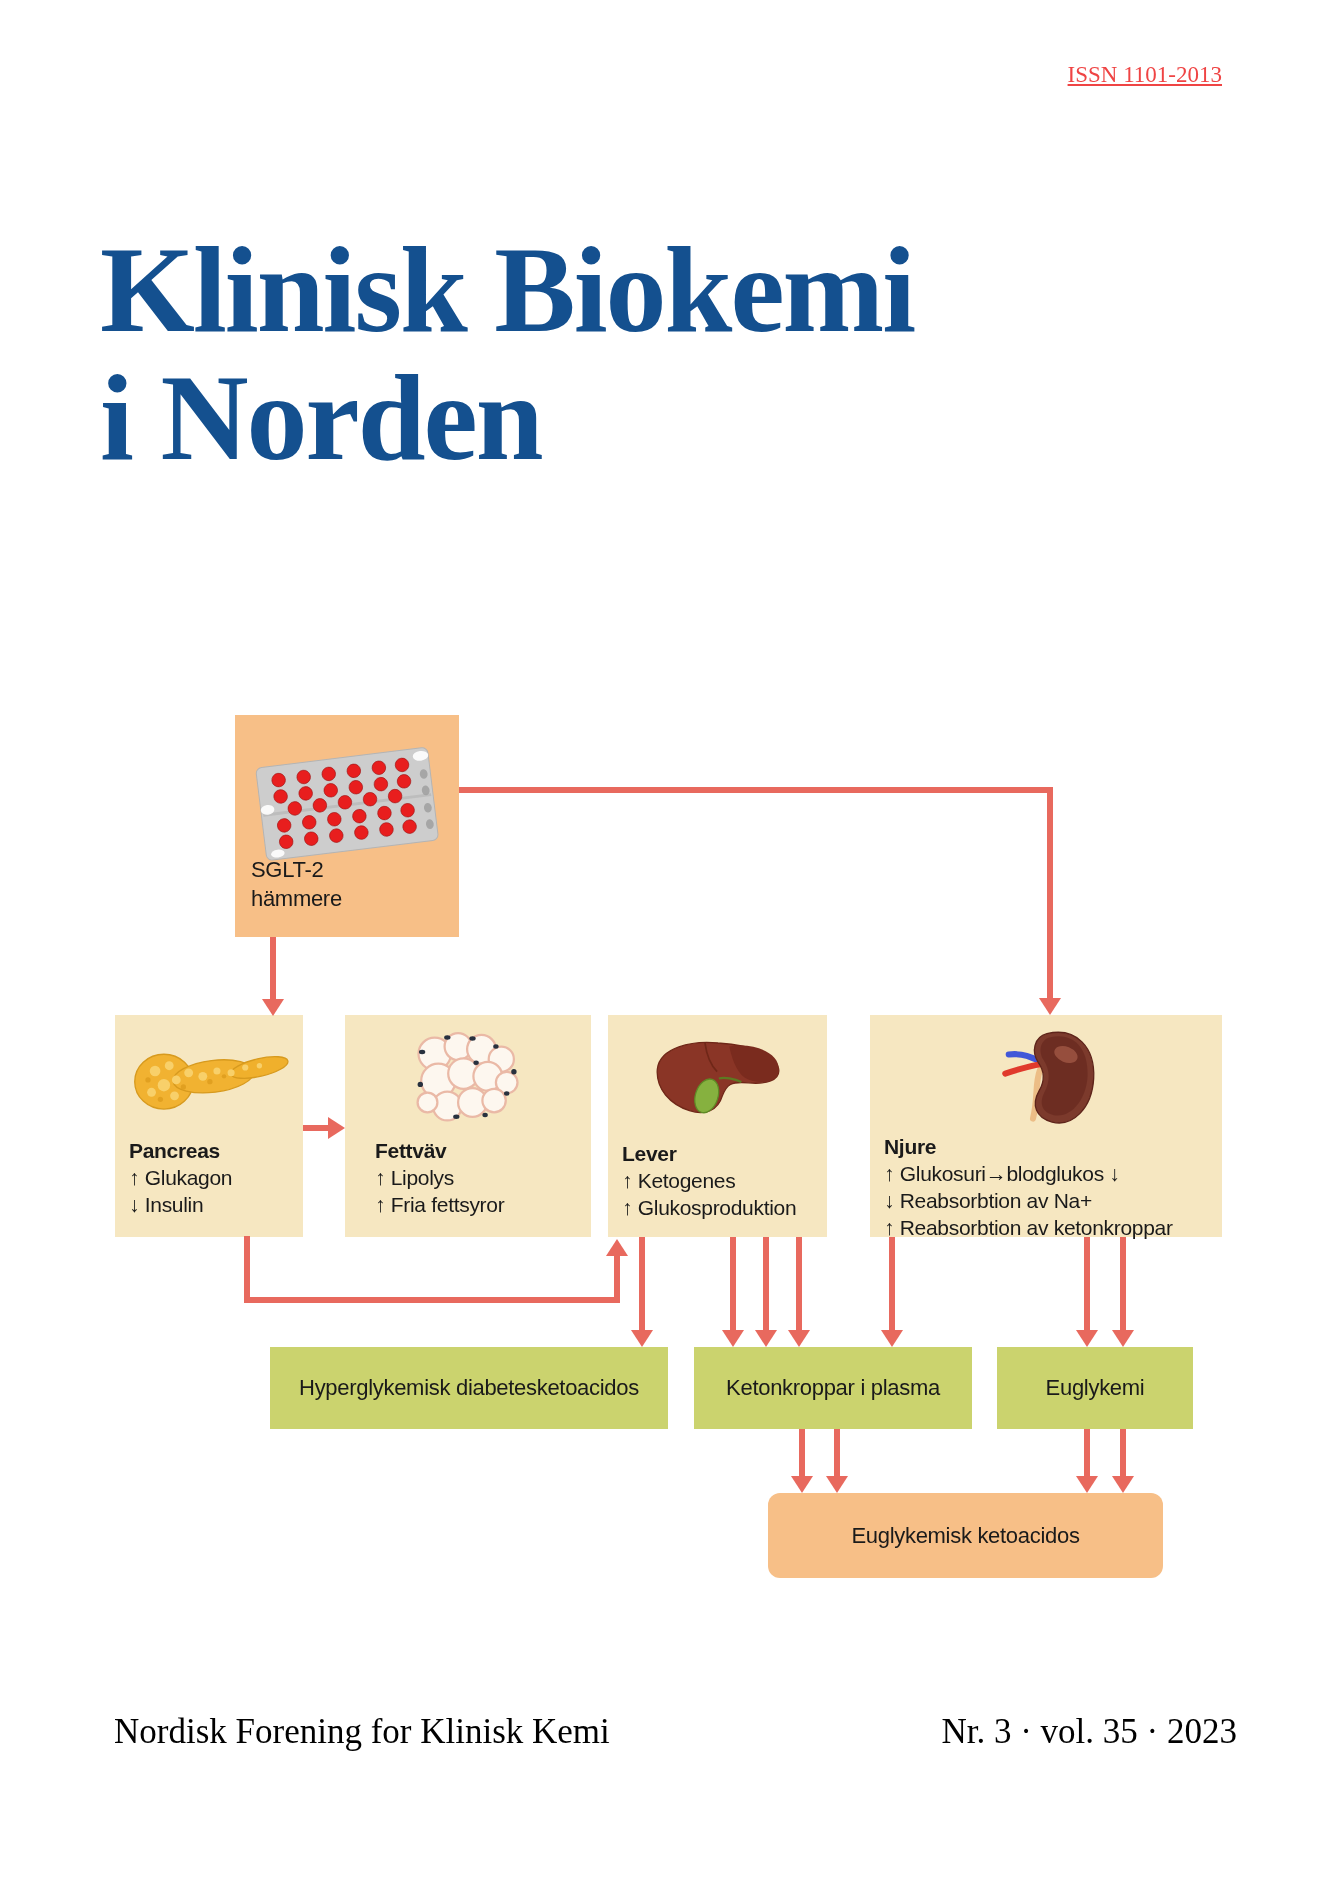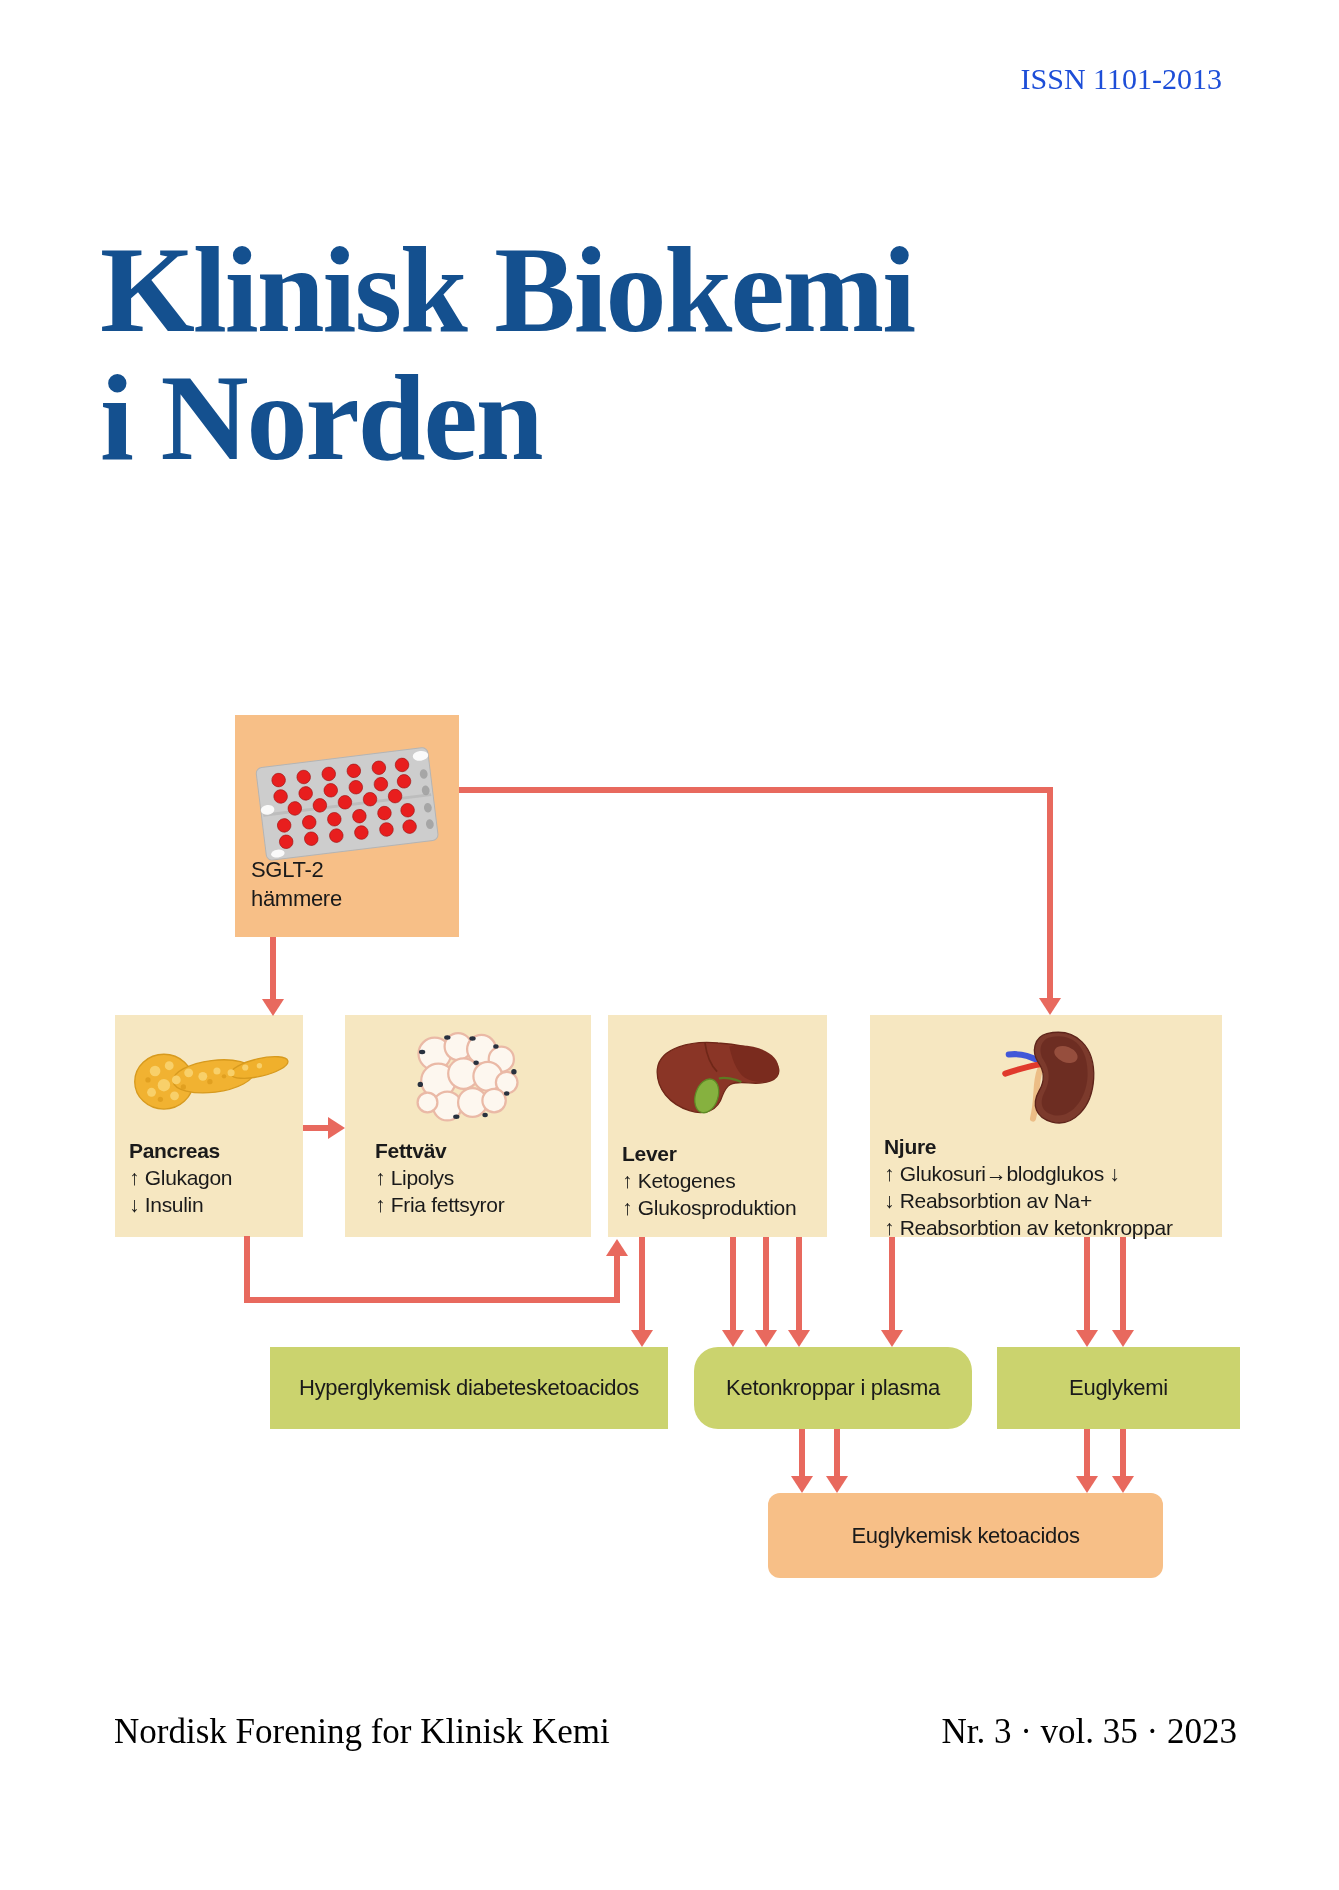--- a/index.html
+++ b/index.html
@@ -9,21 +9,21 @@
     --box-cream:#f6e7c1;
     --box-green:#cbd36e;
     --ink:#1a1a1a;
   }
   *{margin:0;padding:0;box-sizing:border-box;}
   html,body{background:#ffffff;}
   body{font-family:"Liberation Sans",sans-serif;color:var(--ink);}
   .page{position:relative;width:1339px;height:1890px;background:#ffffff;overflow:hidden;}
 
   .issn{position:absolute;top:62px;right:117px;font-family:"Liberation Serif",serif;
-        font-size:30px;color:#1d4ed8;}
+        font-size:23px;color:#ef4444;text-decoration:underline;}
 
   .cover-title{position:absolute;left:100px;top:226px;
         font-family:"Liberation Serif","DejaVu Serif",serif;font-weight:700;
         font-size:122px;line-height:128px;color:var(--title-blue);letter-spacing:-2px;}
 
   .box{position:absolute;}
   .cream{background:var(--box-cream);}
   .orange{background:var(--box-orange);}
   .green{background:var(--box-green);}
 
@@ -227,24 +227,24 @@
         <ellipse cx="88" cy="34" rx="14" ry="9" fill="#9a5240" opacity="0.9" transform="rotate(22 88 34)"></ellipse>
       </svg>
     </div>
     <div class="organ-text">
       <div class="organ-label">Njure</div>
       <div>↑ Glukosuri→blodglukos ↓</div>
       <div>↓ Reabsorbtion av Na+</div>
       <div>↑ Reabsorbtion av ketonkroppar</div>
     </div>
   </div>
-  <div class="box green outcome" style="left:694px;top:1347px;width:278px;height:82px;border-radius:24px;">
+  <div class="box green outcome" style="left:694px;top:1347px;width:278px;height:82px;">
     <span>Ketonkroppar i plasma</span>
   </div>
-  <div class="box green outcome" style="left:997px;top:1347px;width:243px;height:82px;justify-content:center;">
+  <div class="box green outcome" style="left:997px;top:1347px;width:196px;height:82px;justify-content:center;">
     <span>Euglykemi</span>
   </div>
 
   <div class="box orange outcome" style="left:768px;top:1493px;width:395px;height:85px;border-radius:12px;">
     <span>Euglykemisk ketoacidos</span>
   </div>
 
   <div>
     <div class="seg" style="left:270px;top:937px;width:6px;height:63px;"></div>
     <div class="head head-down" style="left:262px;top:999px;"></div>

